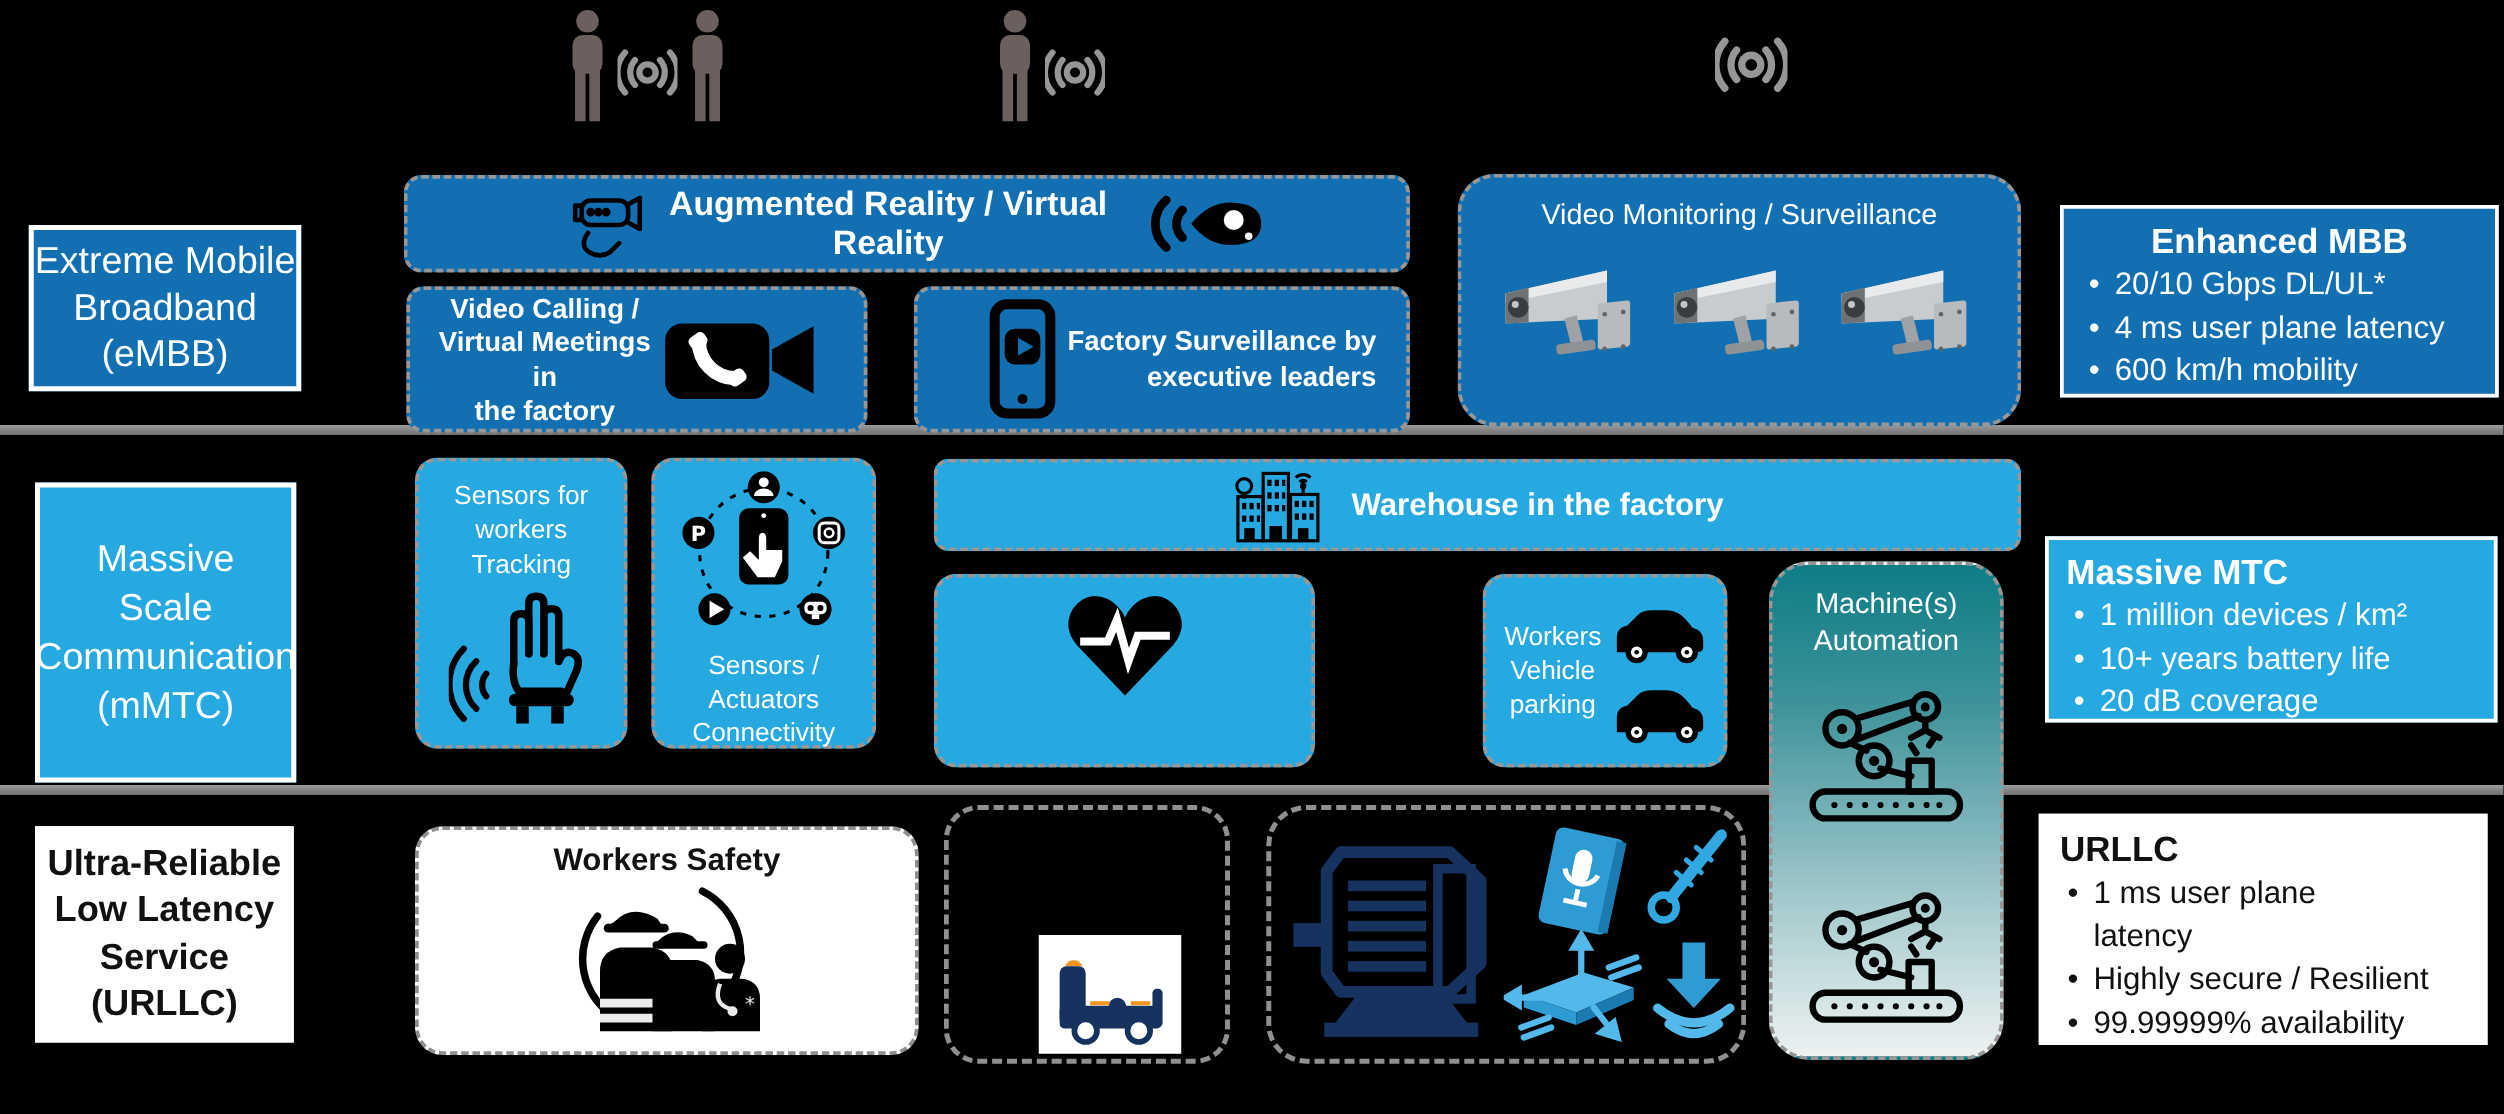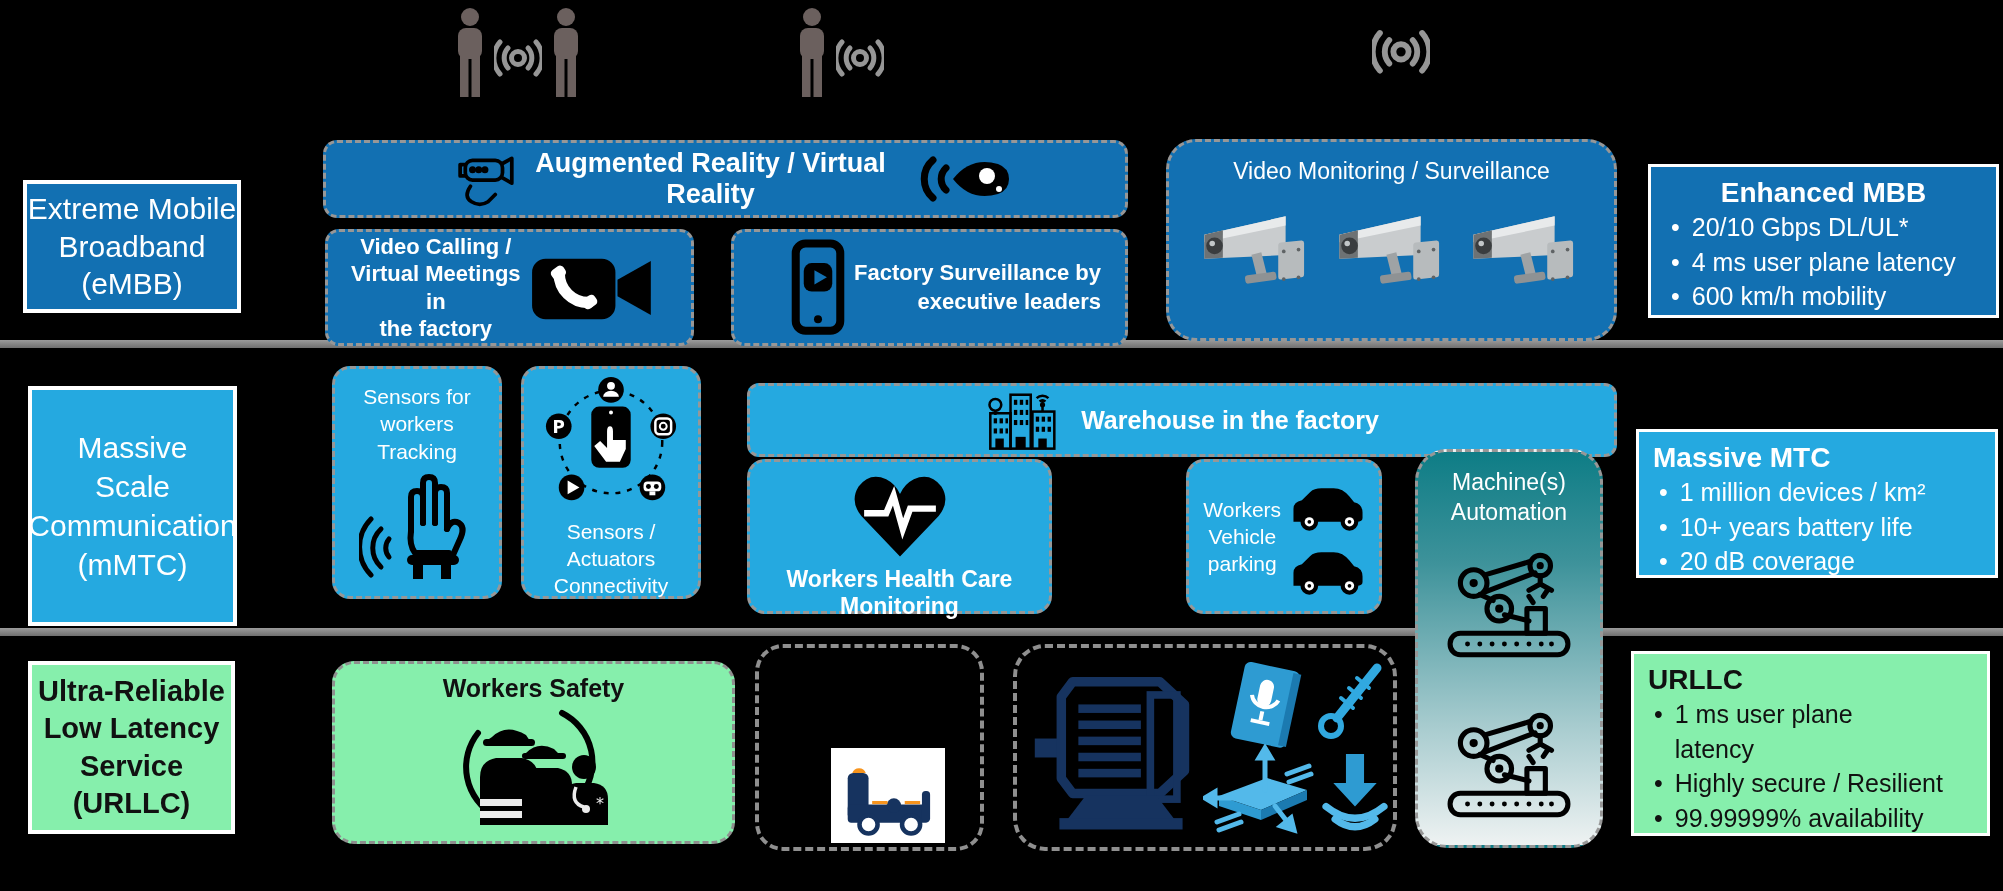--- a/index.html
+++ b/index.html
@@ -14,21 +14,21 @@
          align-items:center;justify-content:center;text-align:center;z-index:2;}
   .req{position:absolute;border:3px solid #fff;box-sizing:border-box;color:#fff;
        padding:8px 14px;z-index:2;}
   .req .req-title{font-weight:bold;font-size:28px;line-height:1.25;}
   .req .req-item{display:flex;font-size:25px;line-height:1.38;align-items:flex-start;}
   .req .dot{margin:0 12px 0 6px;}
   
   .ubox{position:absolute;border:3px dashed #979797;box-sizing:border-box;z-index:2;}
   .blue1{background:#1270B2;}
   .blue2{background:#25A9E0;}
-  .grayp{background:#86efac;}
+  .grayp{background:#ffffff;}
   .wt{color:#fff;}
   .bk{color:#111;}
   .b{font-weight:bold;}
 </style>
 </head>
 <body>
 
 <div id="canvas">
 
   <svg class="abs" style="left:452px;top:8px" width="36" height="90" viewBox="0 0 36 90">
@@ -256,21 +256,21 @@
           <circle cx="108" cy="111" r="2.5" fill="#000"></circle>
           <circle cx="116" cy="111" r="2.5" fill="#000"></circle>
           <rect x="109" y="116" width="6" height="4" fill="#fff"></rect>
       </g>
     </svg>
     <div class="pre wt" style="font-size:21px;line-height:1.28;">Sensors /
 Actuators
 Connectivity</div>
   </div>
 
-  <div class="ubox blue2" style="left:747px;top:367px;width:870px;height:74px;border-radius:12px;display:flex;align-items:center;justify-content:center;box-sizing:border-box;margin-top:16px;">
+  <div class="ubox blue2" style="left:747px;top:367px;width:870px;height:74px;border-radius:12px;display:flex;align-items:center;justify-content:center;box-sizing:border-box;">
     <svg width="78" height="64" viewBox="0 0 92 76" style="margin-right:18px;">
       <g fill="none" stroke="#000" stroke-width="3">
         <rect x="30" y="8" width="24" height="64"></rect>
           <rect x="6" y="30" width="24" height="42"></rect>
           <rect x="56" y="28" width="26" height="44"></rect>
         <circle cx="12" cy="20" r="7"></circle>
           <line x1="12" y1="27" x2="12" y2="32"></line>
         <line x1="68" y1="28" x2="68" y2="14"></line>
         <path d="M61 12 a10 10 0 0 1 14 0"></path>
           <path d="M64.5 16 a5.5 5.5 0 0 1 7 0"></path>
@@ -304,21 +304,20 @@
       </g>
     </svg>
     <div class="wt b" style="font-size:25px;">Warehouse in the factory</div>
   </div>
 
   <div class="ubox blue2" style="left:747px;top:459px;width:305px;height:155px;border-radius:18px;box-sizing:border-box;text-align:center;padding-top:8px;">
     <svg width="104" height="92" viewBox="0 0 110 100">
       <path d="M55 94 L13 50 Q0 34 10 18 Q22 2 40 10 Q50 15 55 26 Q60 15 70 10 Q88 2 100 18 Q110 34 97 50 Z" fill="#000"></path>
       <polyline points="16,47 40,47 48,28 58,64 66,42 94,42" stroke="#fff" stroke-width="7" fill="none"></polyline>
     </svg>
-    <div class="wt b" style="font-size:23px;">Workers Health Care Monitoring</div>
   </div>
 
   <div class="ubox blue2" style="left:1186px;top:459px;width:196px;height:155px;border-radius:18px;display:flex;align-items:center;box-sizing:border-box;padding:0 8px;">
     <div class="pre wt" style="font-size:21px;line-height:1.3;width:52%;text-align:center;">Workers
 Vehicle
 parking</div>
     <div style="display:flex;flex-direction:column;gap:8px;">
       <svg width="82" height="56" viewBox="0 0 86 60">
         <path d="M6 48 v-14 q0 -7 9 -9 l9 -9 q4 -4 12 -4 h13 q10 0 17 9 l5 6 q9 2 9 11 v6 q0 4 -6 4 h-62 q-6 0 -6 0 z" fill="#000"></path>
         <circle cx="23" cy="48" r="9.5" fill="#000"></circle>

